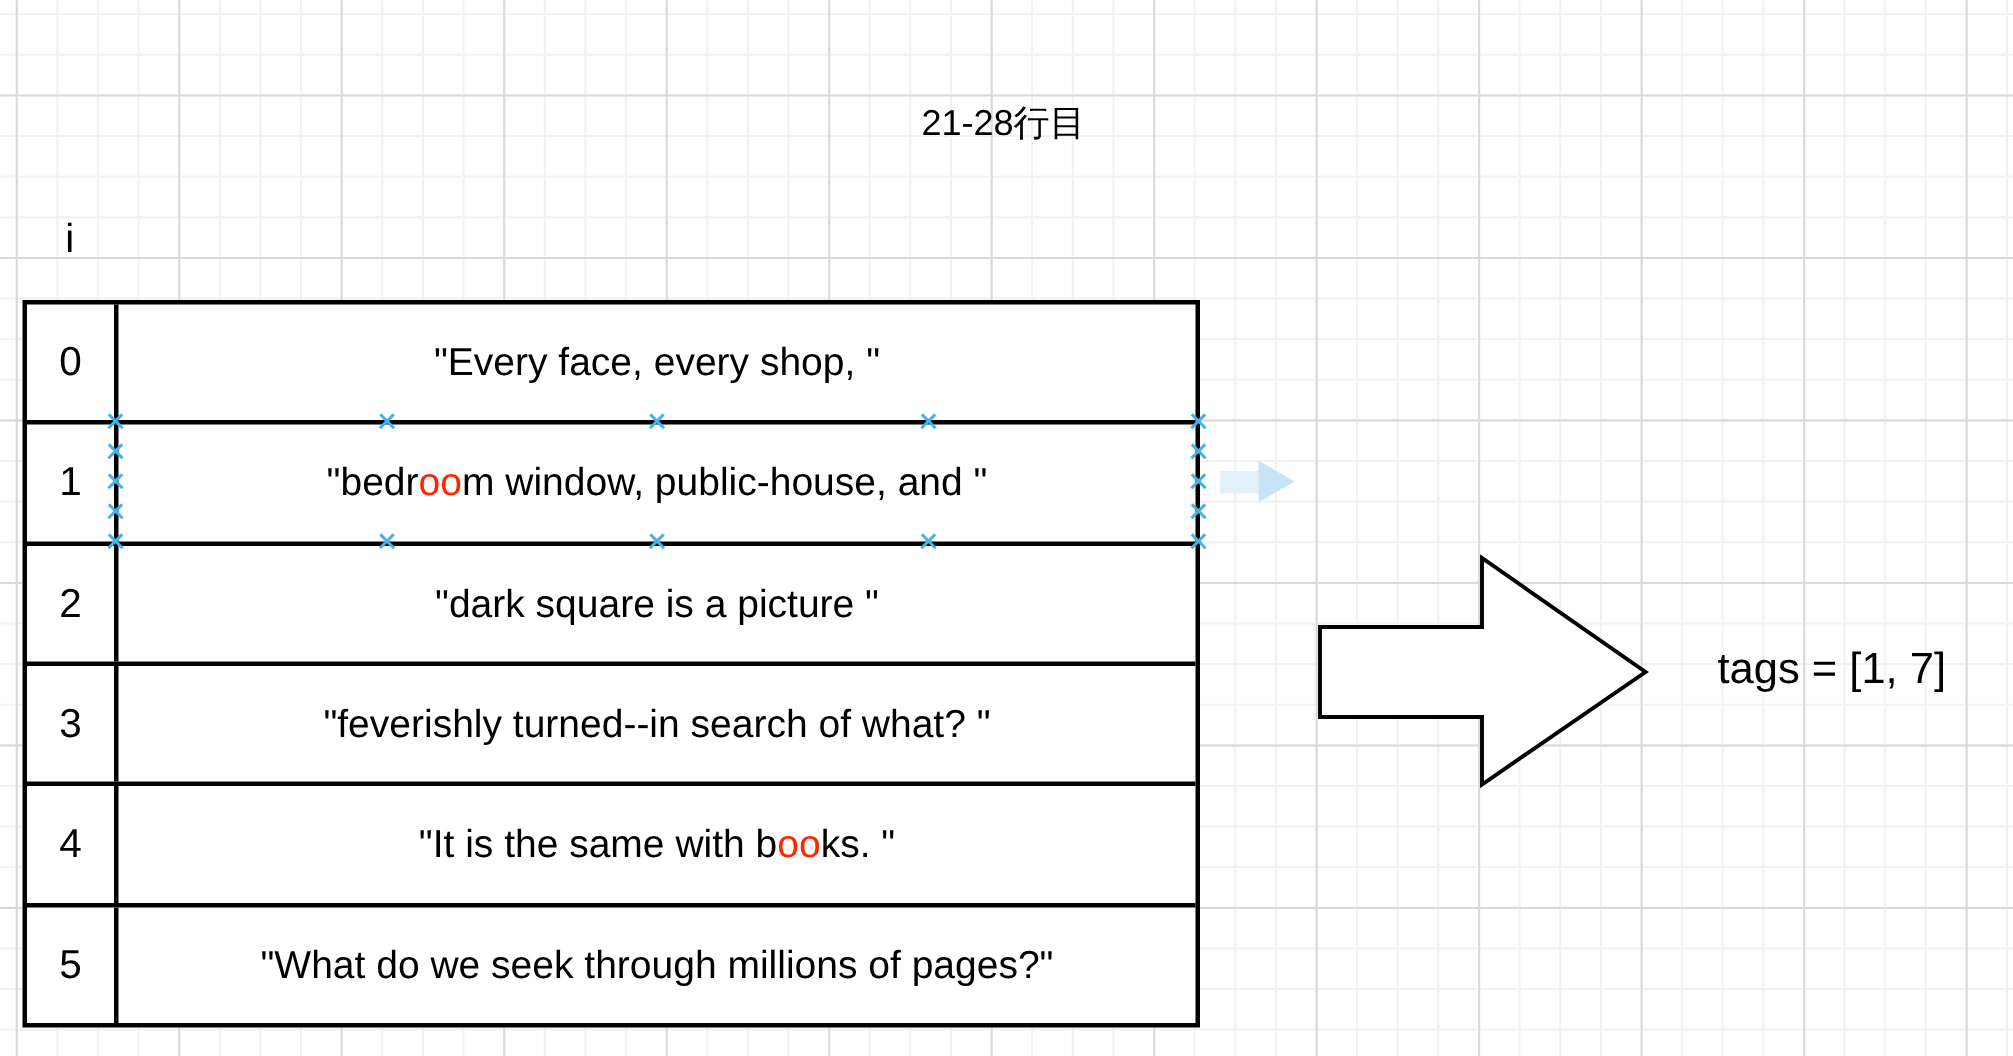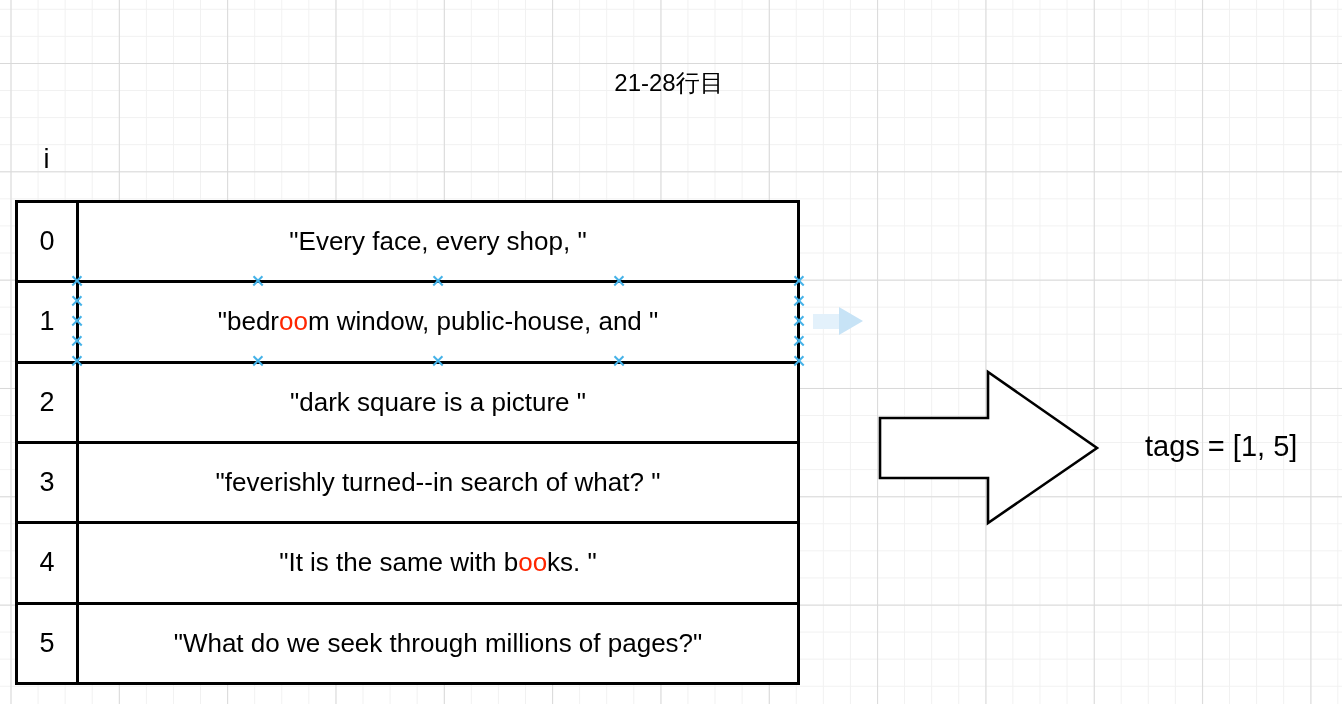--- a/index.html
+++ b/index.html
@@ -112,15 +112,15 @@
 
   <svg class="abs" style="left:813px;top:307px;" width="50" height="28" viewBox="0 0 50 28">
     <rect x="0" y="7" width="27" height="15" fill="var(--hint_arrow_tail)"></rect>
     <polygon points="26,0 50,14 26,28" fill="var(--hint_arrow_head)"></polygon>
   </svg>
 
   <svg class="abs" style="left:870px;top:363px;" width="245" height="170" viewBox="0 0 245 170">
     <polygon points="10,55 118,55 118,9 227,85 118,160 118,115 10,115" fill="var(--shape_fill)" stroke="var(--shape_stroke)" stroke-width="2.6" stroke-linejoin="miter"></polygon>
   </svg>
 
-  <div class="abs tags">tags = [1, 5]</div>
+  <div class="abs tags">tags = [1, 7]</div>
 
 </div>
 
 </body></html>

